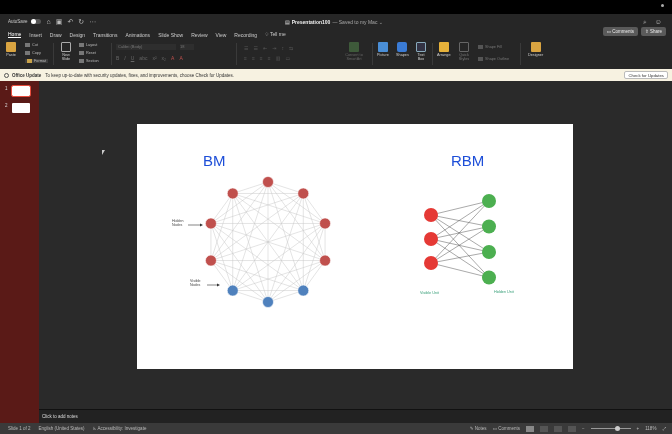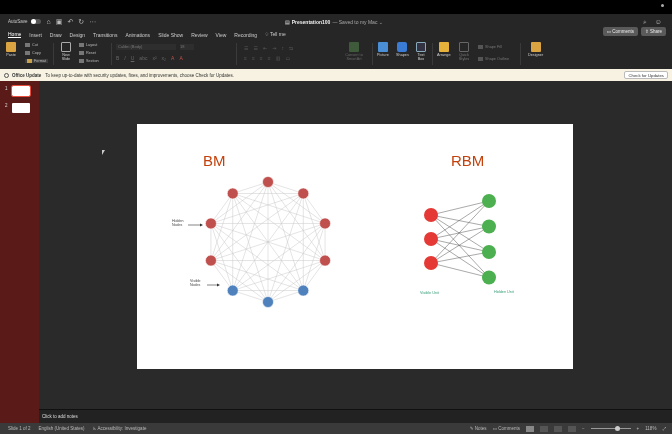--- a/index.html
+++ b/index.html
@@ -34,21 +34,21 @@
   .update .uicon { margin-left: 4px; width: 5px; height: 5px; border-radius: 50%; border: 1px solid #555; }
   .update .ubold { margin-left: 3px; font-weight: bold; }
   .update .utext { margin-left: 4px; }
   .update .ubtn { position: absolute; right: 4px; top: 2px; height: 8px; background: #fff; border: 1px solid #bbb; border-radius: 2px; font-size: 4.3px; padding: 1px 3px; color: #333; }
   .thumbs { position: absolute; left: 0; top: 81px; width: 39px; height: 328px; background: #5a1a17; }
   .thumb-num { position: absolute; left: 5px; font-size: 4.5px; color: #ddd; }
   .thumb { position: absolute; left: 12px; width: 18px; height: 10px; background: #fff; border-radius: 1px; }
   .thumb.sel { outline: 1.5px solid #e74c3c; }
   .editor { position: absolute; left: 39px; top: 81px; width: 633px; height: 328px; background: #2a2a2a; }
   .slide { position: absolute; left: 98px; top: 43px; width: 436px; height: 245px; background: #fff; }
-  .slide-title { position: absolute; font-family: "Liberation Sans", sans-serif; font-size: 15px; color: #c2410c; text-align: right; }
+  .slide-title { position: absolute; font-family: "Liberation Sans", sans-serif; font-size: 15px; color: #1d4ed8; text-align: right; }
   .notes { position: absolute; left: 39px; top: 409px; width: 633px; height: 14px; background: #222; border-top: 1px solid #111; font-size: 4.5px; color: #ddd; padding: 4px 3px; }
   .notes-left { position: absolute; left: 0; top: 409px; width: 39px; height: 14px; background: #5a1a17; }
   .status { position: absolute; left: 0; top: 423px; width: 672px; height: 11px; background: #3a3a3a; font-size: 4.5px; color: #bbb; display: flex; align-items: center; }
   .status .s { margin-left: 8px; }
   .status-right { position: absolute; right: 6px; top: 0; height: 11px; display: flex; align-items: center; gap: 6px; }
   .vbtn { width: 8px; height: 6px; background: #555; }
   .vbtn.on { background: #888; }
   .zslider { width: 40px; height: 1px; background: #999; position: relative; }
   .zslider .knob { position: absolute; left: 24px; top: -2px; width: 5px; height: 5px; border-radius: 50%; background: #ccc; }
   .cursor { position: absolute; left: 102px; top: 150px; width: 0; height: 0; border-left: 3px solid #ccc; border-top: 0 solid transparent; border-bottom: 5px solid transparent; }

